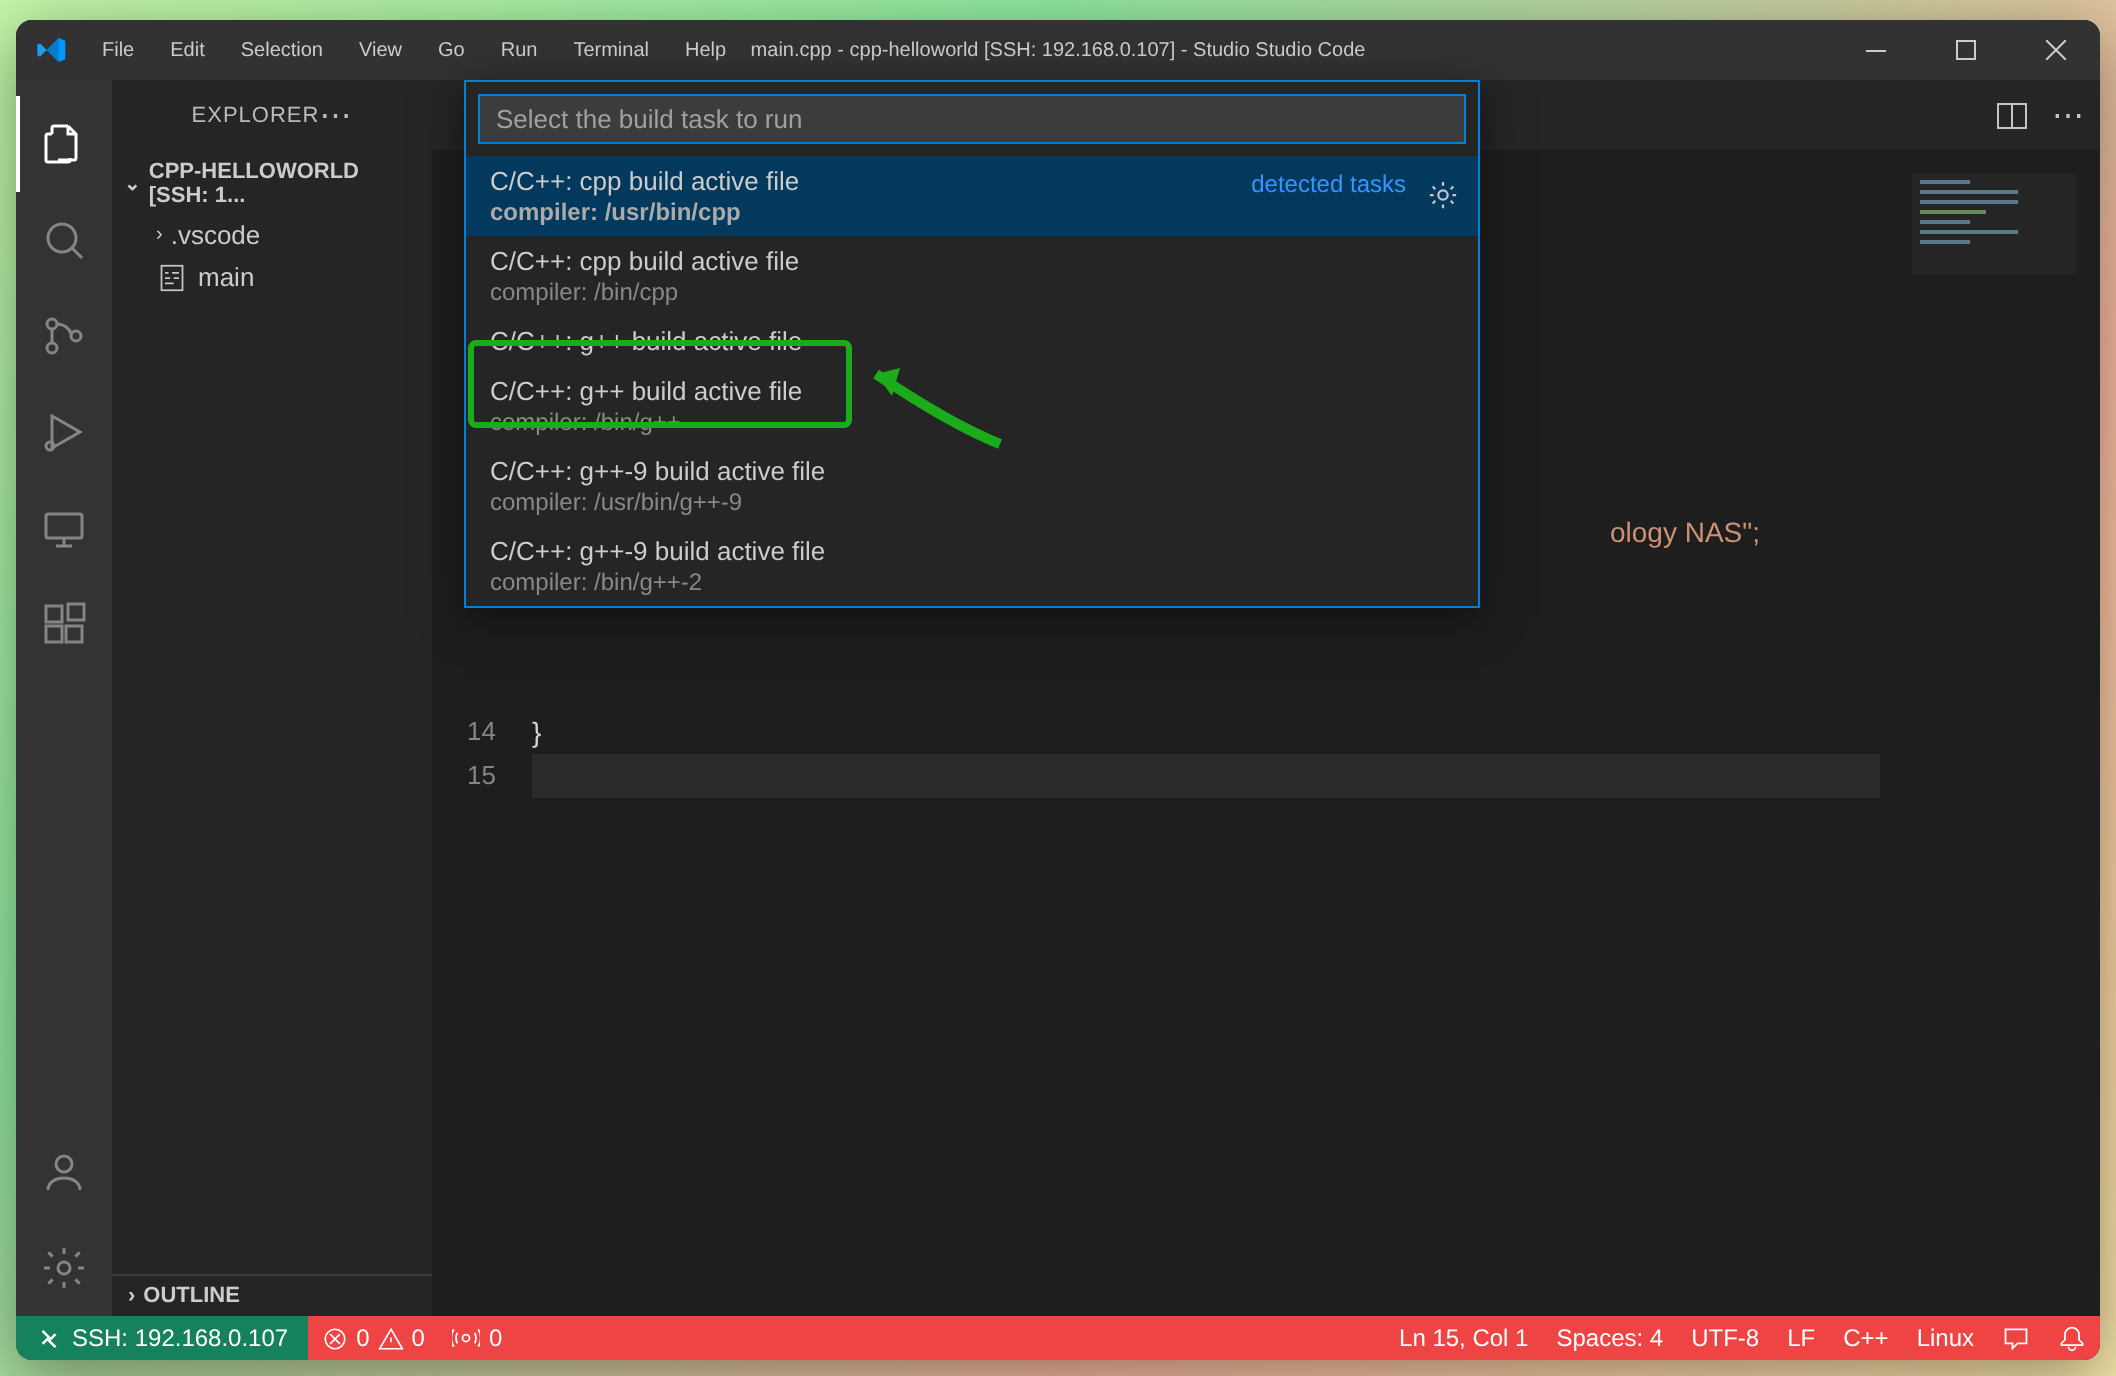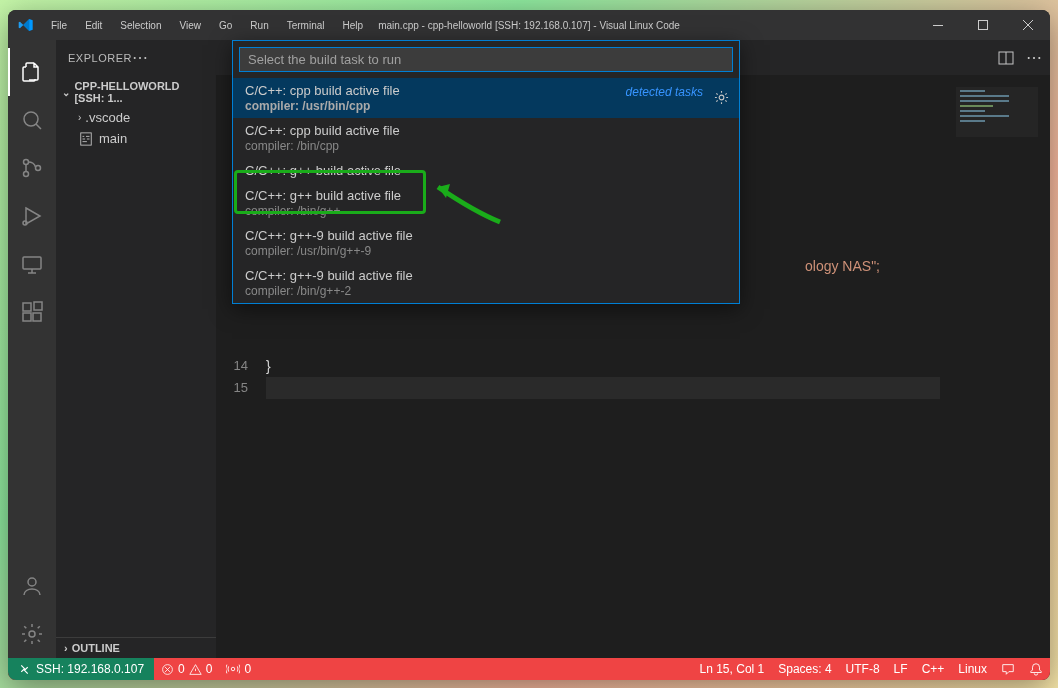--- a/index.html
+++ b/index.html
@@ -13,21 +13,21 @@
 .titlebar .title { position: absolute; left: 50%; transform: translateX(-50%); color: #cccccc; }
 .titlebar .controls { position: absolute; right: 0; display: flex; }
 .titlebar .controls .ctrl { width: 45px; height: 30px; display: flex; align-items: center; justify-content: center; cursor: pointer; }
 .main { flex: 1; display: flex; overflow: hidden; }
 .activitybar { width: 48px; background: #333333; display: flex; flex-direction: column; align-items: center; padding-top: 8px; }
 .activitybar .icon { width: 48px; height: 48px; display: flex; align-items: center; justify-content: center; cursor: pointer; color: #858585; position: relative; }
 .activitybar .icon.active { color: #ffffff; }
 .activitybar .icon.active::before { content: ''; position: absolute; left: 0; top: 0; bottom: 0; width: 2px; background: #fff; }
 .activitybar .spacer { flex: 1; }
 .sidebar { width: 160px; background: #252526; color: #cccccc; display: flex; flex-direction: column; font-size: 11px; }
-.sidebar .header { height: 35px; display: flex; align-items: center; justify-content: flex-start; padding: 0 12px; color: #bbbbbb; letter-spacing: 0.5px; }
+.sidebar .header { height: 35px; display: flex; align-items: center; justify-content: center; padding: 0 12px; color: #bbbbbb; letter-spacing: 0.5px; }
 .sidebar .header .dots { cursor: pointer; font-size: 16px; }
 .sidebar .section { padding: 2px 0; }
 .sidebar .section-title { display: flex; align-items: center; padding: 3px 6px; font-weight: 700; font-size: 11px; cursor: pointer; }
 .sidebar .section-title .chev { margin-right: 4px; font-size: 10px; }
 .sidebar .file { display: flex; align-items: center; padding: 3px 6px 3px 22px; font-size: 13px; cursor: pointer; }
 .sidebar .file .ficon { width: 16px; margin-right: 5px; display: inline-flex; align-items: center; justify-content: center; }
 .sidebar .outline { margin-top: auto; border-top: 1px solid #3c3c3c; padding: 4px 8px; display: flex; align-items: center; font-weight: 700; font-size: 11px; }
 .editor { flex: 1; background: #1e1e1e; position: relative; display: flex; flex-direction: column; }
 .editor-tabs { height: 35px; background: #252526; display: flex; align-items: center; justify-content: flex-end; padding-right: 8px; gap: 12px; }
 .editor-tabs .eicon { color: #c5c5c5; cursor: pointer; }
@@ -45,21 +45,21 @@
 .minimap .mm .l.g { background: #6a8a5a; width: 40%; }
 .quickinput { position: absolute; top: 40px; left: 232px; width: 508px; background: #252526; border: 1px solid #007fd4; box-shadow: 0 5px 20px rgba(0,0,0,0.5); z-index: 100; }
 .quickinput input { width: calc(100% - 12px); margin: 6px; background: #3c3c3c; border: 1px solid #007fd4; color: #cccccc; padding: 4px 8px; font-size: 13px; outline: none; }
 .quickinput input::placeholder { color: #a0a0a0; }
 .quickinput .list { }
 .quickinput .item { padding: 5px 12px; cursor: pointer; font-size: 13px; position: relative; }
 .quickinput .item.selected { background: #04395e; }
 .quickinput .item .prim { color: #cccccc; }
 .quickinput .item .sec { color: #888888; font-size: 12px; margin-top: 1px; }
 .quickinput .item.selected .sec { color: #aaaaaa; font-weight: bold; }
-.quickinput .item .detected { position: absolute; right: 36px; top: 7px; color: #3794ff; font-size: 12px; font-style: italic; }
+.quickinput .item .detected { position: absolute; right: 36px; top: 7px; color: #3794ff; font-size: 12px; }
 .quickinput .item .gear { position: absolute; right: 10px; top: 12px; color: #c5c5c5; }
 .highlight-box { position: absolute; border: 3px solid #1aac1a; border-radius: 4px; pointer-events: none; z-index: 200; }
 .arrow { position: absolute; z-index: 200; pointer-events: none; }
 .statusbar { height: 22px; background: #ef4444; display: flex; align-items: center; color: #ffffff; font-size: 12px; }
 .statusbar .remote { background: #16825d; height: 100%; display: flex; align-items: center; padding: 0 10px; gap: 5px; }
 .statusbar .seg { padding: 0 7px; display: flex; align-items: center; gap: 4px; cursor: pointer; height: 100%; }
 .statusbar .spacer { flex: 1; }
 svg { display: block; }
 </style>
 </head>
@@ -78,21 +78,21 @@
     <div class="menu">
       <span>File</span>
       <span>Edit</span>
       <span>Selection</span>
       <span>View</span>
       <span>Go</span>
       <span>Run</span>
       <span>Terminal</span>
       <span>Help</span>
     </div>
-    <div class="title">main.cpp - cpp-helloworld [SSH: 192.168.0.107] - Visual Linux Code</div>
+    <div class="title">main.cpp - cpp-helloworld [SSH: 192.168.0.107] - Studio Studio Code</div>
     <div class="controls">
       <div class="ctrl">
           <svg width="10" height="1">
             <rect width="10" height="1" fill="#ccc"></rect>
           </svg>
         </div>
       <div class="ctrl">
           <svg width="10" height="10">
             <rect x="0.5" y="0.5" width="9" height="9" fill="none" stroke="#ccc"></rect>
           </svg>

